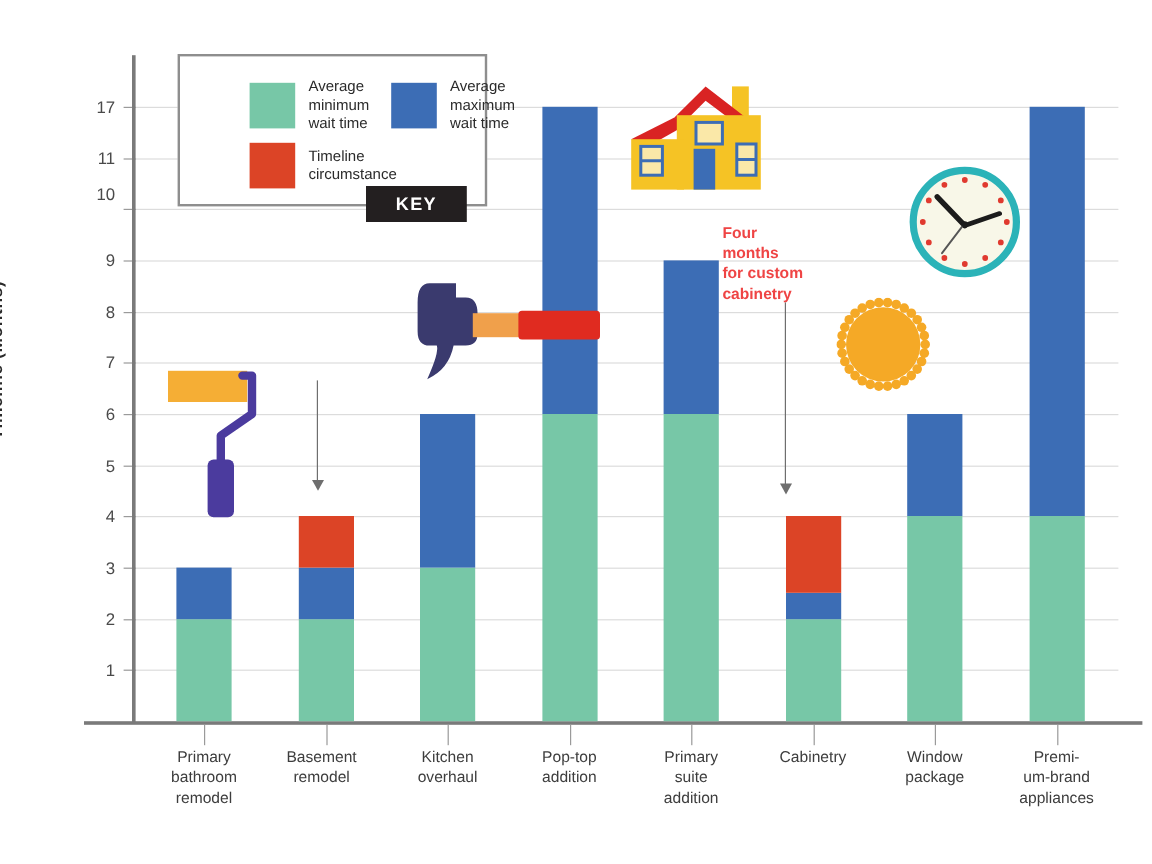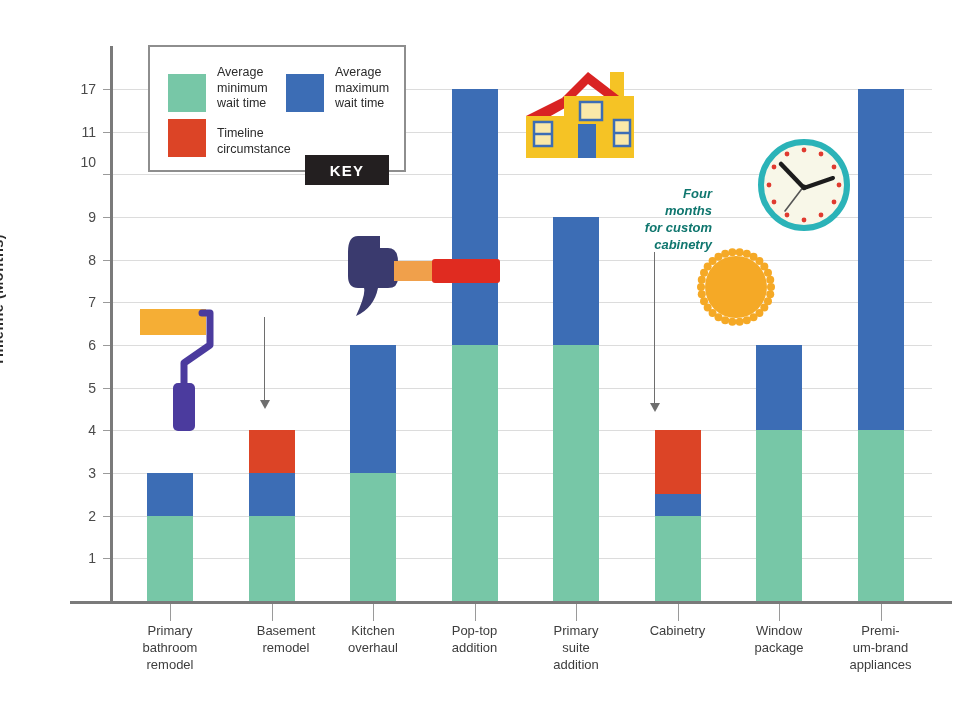--- a/index.html
+++ b/index.html
@@ -21,30 +21,30 @@
   .x-title{position:absolute;left:0;top:672px;width:960px;text-align:center;
     font-size:14.5px;font-weight:bold;letter-spacing:.5px;color:#2b2b2b;}
   .seg{position:absolute;width:100%;}
   .xtick{position:absolute;top:604px;width:1px;height:17px;background:#9a9a9a;}
   .xlabel{position:absolute;top:622px;text-align:center;font-size:13px;
     line-height:17px;color:#3d3d3d;}
 
   
   .legend{position:absolute;left:148px;top:45px;width:258px;height:127px;
     background:#fff;border:2px solid #8e8e8e;box-sizing:border-box;}
-  .legend-row{position:absolute;display:flex;align-items:flex-end;}
+  .legend-row{position:absolute;display:flex;align-items:center;margin-left:40px;}
   .swatch{width:38px;height:38px;flex:0 0 38px;}
   .legend-text{margin-left:11px;font-size:12.5px;line-height:15.5px;color:#2b2b2b;}
   .key-badge{position:absolute;left:305px;top:155px;width:84px;height:30px;
     background:#231f20;color:#fff;font-size:15px;font-weight:bold;
     letter-spacing:1.2px;display:flex;align-items:center;justify-content:center;}
 
   
-  .anno{position:absolute;text-align:right;font-size:13px;line-height:17px;
-    font-weight:bold;color:#0f766e;font-style:italic;}
+  .anno{position:absolute;text-align:left;font-size:13px;line-height:17px;
+    font-weight:bold;color:#ef4444;}
   .anno-line{position:absolute;width:1.4px;background:#6e6e6e;}
   .anno-arrow{position:absolute;width:0;height:0;
     border-left:5px solid transparent;border-right:5px solid transparent;
     border-top:9px solid #6e6e6e;}
 
   
   .deco{position:absolute;}
 </style>
 </head>
 <body>
@@ -114,21 +114,21 @@
       <div class="seg" style="left: 654.5px; width: 46px; top: 430.333px; height: 64px; background: rgb(220, 68, 38); position: absolute;"></div>
       <div class="seg" style="left: 756px; width: 46px; top: 430.333px; height: 170.667px; background: rgb(119, 199, 167); position: absolute;"></div>
       <div class="seg" style="left: 756px; width: 46px; top: 345px; height: 85.3333px; background: rgb(60, 109, 181); position: absolute;"></div>
       <div class="seg" style="left: 857.5px; width: 46px; top: 430.333px; height: 170.667px; background: rgb(119, 199, 167); position: absolute;"></div>
       <div class="seg" style="left: 857.5px; width: 46px; top: 89px; height: 341.333px; background: rgb(60, 109, 181); position: absolute;"></div>
     </div>
   <div id="xlabels-layer">
       <div class="xtick" style="left: 170px;"></div>
       <div class="xlabel" style="left: 115px; width: 110px;">Primary<br>bathroom<br>remodel</div>
       <div class="xtick" style="left: 271.5px;"></div>
-      <div class="xlabel" style="left: 231px; width: 110px;">Basement<br>remodel</div>
+      <div class="xlabel" style="left: 213px; width: 110px;">Basement<br>remodel</div>
       <div class="xtick" style="left: 373px;"></div>
       <div class="xlabel" style="left: 318px; width: 110px;">Kitchen<br>overhaul</div>
       <div class="xtick" style="left: 474.5px;"></div>
       <div class="xlabel" style="left: 419.5px; width: 110px;">Pop-top<br>addition</div>
       <div class="xtick" style="left: 576px;"></div>
       <div class="xlabel" style="left: 521px; width: 110px;">Primary<br>suite<br>addition</div>
       <div class="xtick" style="left: 677.5px;"></div>
       <div class="xlabel" style="left: 622.5px; width: 110px;">Cabinetry</div>
       <div class="xtick" style="left: 779px;"></div>
       <div class="xlabel" style="left: 724px; width: 110px;">Window<br>package</div>

